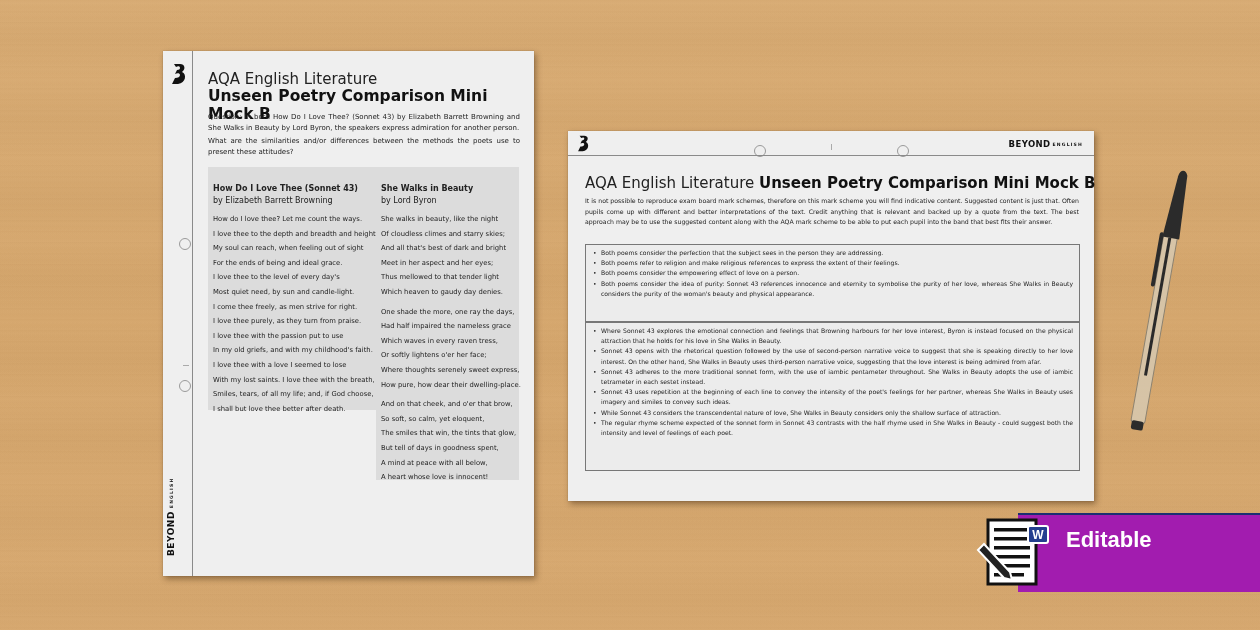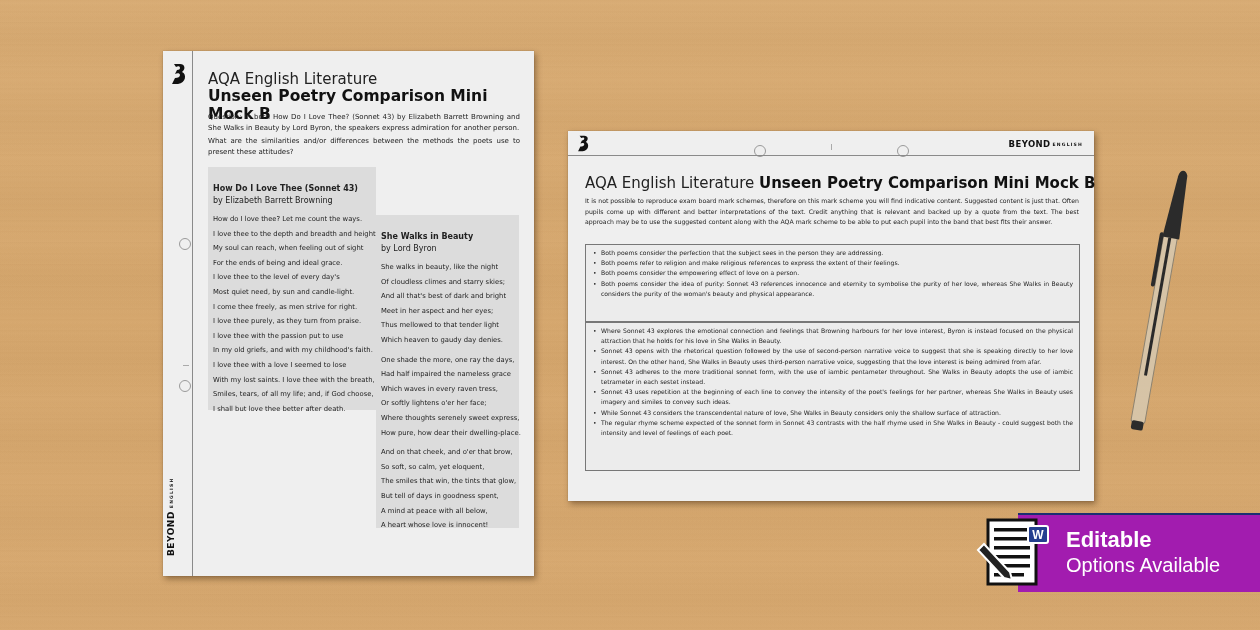--- a/index.html
+++ b/index.html
@@ -25,21 +25,21 @@
   #paper-left .title1 { position:absolute; left:45px; top:19px; font-size:15px; color:#222; }
   #paper-left .title2 { position:absolute; left:45px; top:36px; font-size:15.5px; font-weight:bold; color:#111; }
   #paper-left .question { position:absolute; left:45px; top:61px; width:312px; font-size:7px; line-height:11px; color:#222; text-align:justify; }
   #paper-left .question p { margin:0 0 2px 0; }
   .poem-box { position:absolute; background:#dcdcdc; padding:16px 5px; }
   .poem-title { font-size:8px; font-weight:bold; line-height:12px; }
   .poem-author { font-size:8px; line-height:12px; margin-bottom:5px; }
   .poem-line { font-size:6.8px; line-height:14.6px; white-space:nowrap; }
   .stanza { margin-bottom:5px; }
   #poem-1 { left:45px; top:116px; width:158px; height:211px; }
-  #poem-2 { left:213px; top:116px; width:133px; height:281px;margin-top:48px; }
+  #poem-2 { left:213px; top:116px; width:133px; height:281px; }
 
   
   #paper-right { left:568px; top:131px; width:526px; height:370px; }
   #paper-right .topbar { position:absolute; left:0; right:0; top:24px; border-top:1px solid #8a8a8a; }
   #paper-right .logo { position:absolute; left:9px; top:4px; }
   #paper-right .hole { position:absolute; top:14px; width:10px; height:10px; border:1px solid #9a9a9a; border-radius:50%; }
   #paper-right .tick { position:absolute; left:263px; top:13px; height:6px; border-left:1px solid #aaa; }
   #paper-right .brand { position:absolute; right:11px; top:8px; font-size:8.5px; font-weight:bold; letter-spacing:0.4px; color:#111; }
   #paper-right .brand small { font-size:4.5px; letter-spacing:1.2px; margin-left:2px; vertical-align:middle; }
   #paper-right .title { position:absolute; left:17px; top:43px; font-size:15px; color:#222; white-space:nowrap; }
@@ -172,21 +172,20 @@
     <rect x="22" y="70" width="14" height="190" rx="3" fill="rgba(215,205,185,0.75)" stroke="#8c8270" stroke-width="1"></rect>
     <rect x="27" y="72" width="3" height="140" fill="#2a2a2a"></rect>
     <path d="M21 72 L26 10 C27 2 33 2 35 8 L38 72 Z" fill="#2b2b2b"></path>
     <rect x="18" y="68" width="4" height="55" rx="2" fill="#2b2b2b"></rect>
     <rect x="23" y="258" width="12" height="9" rx="2" fill="#2b2b2b"></rect>
   </g>
 </svg>
 
 <div id="badge">
   <div class="line1">Editable</div>
-  <div class="line2">Options Available</div>
 </div>
 <svg id="doc-icon" viewBox="0 0 80 70">
   <rect x="12" y="2" width="48" height="64" fill="#fff" stroke="#111" stroke-width="3"></rect>
   <rect x="18" y="10" width="36" height="3.5" fill="#111"></rect>
   <rect x="18" y="19" width="36" height="3.5" fill="#111"></rect>
   <rect x="18" y="28" width="36" height="3.5" fill="#111"></rect>
   <rect x="18" y="37" width="36" height="3.5" fill="#111"></rect>
   <rect x="18" y="46" width="36" height="3.5" fill="#111"></rect>
   <rect x="18" y="55" width="30" height="3.5" fill="#111"></rect>
   <rect x="52" y="8" width="20" height="17" rx="2" fill="#243f8f" stroke="#fff" stroke-width="2"></rect>

